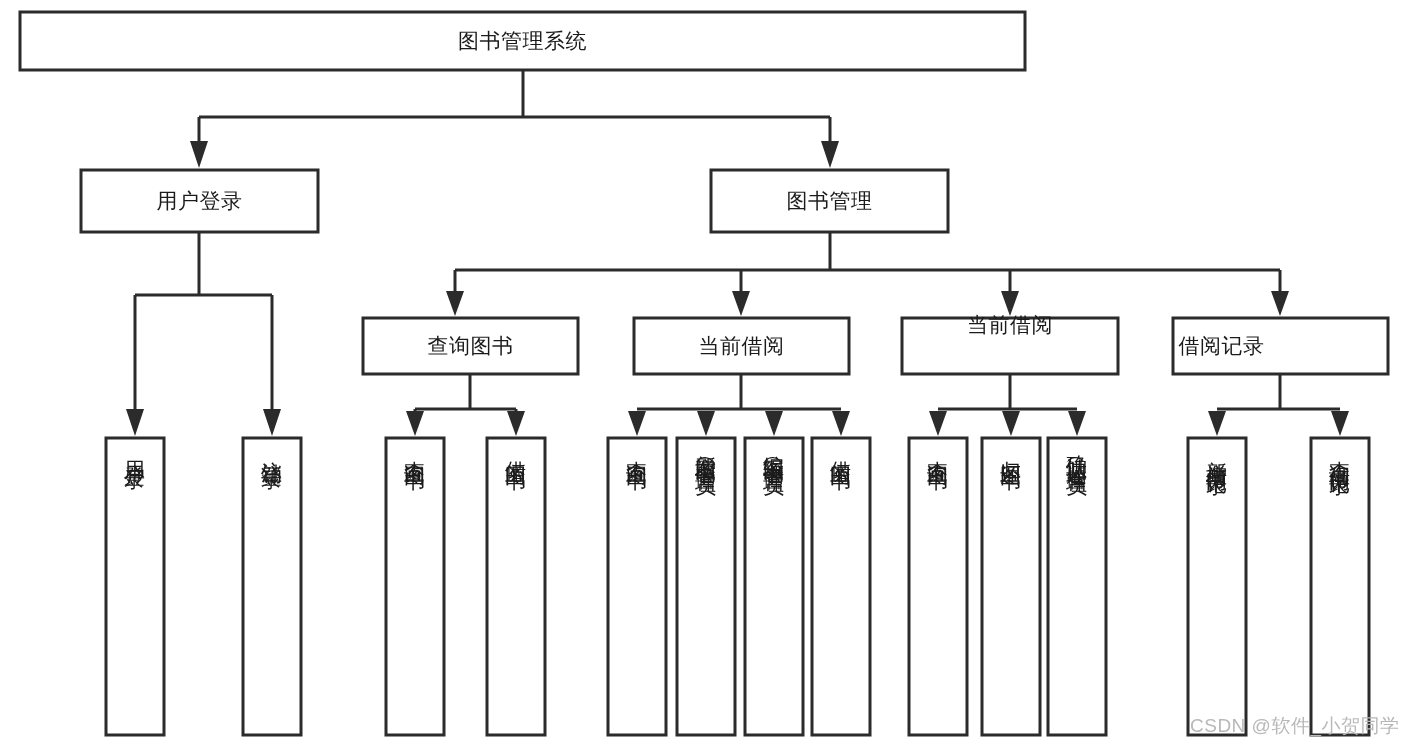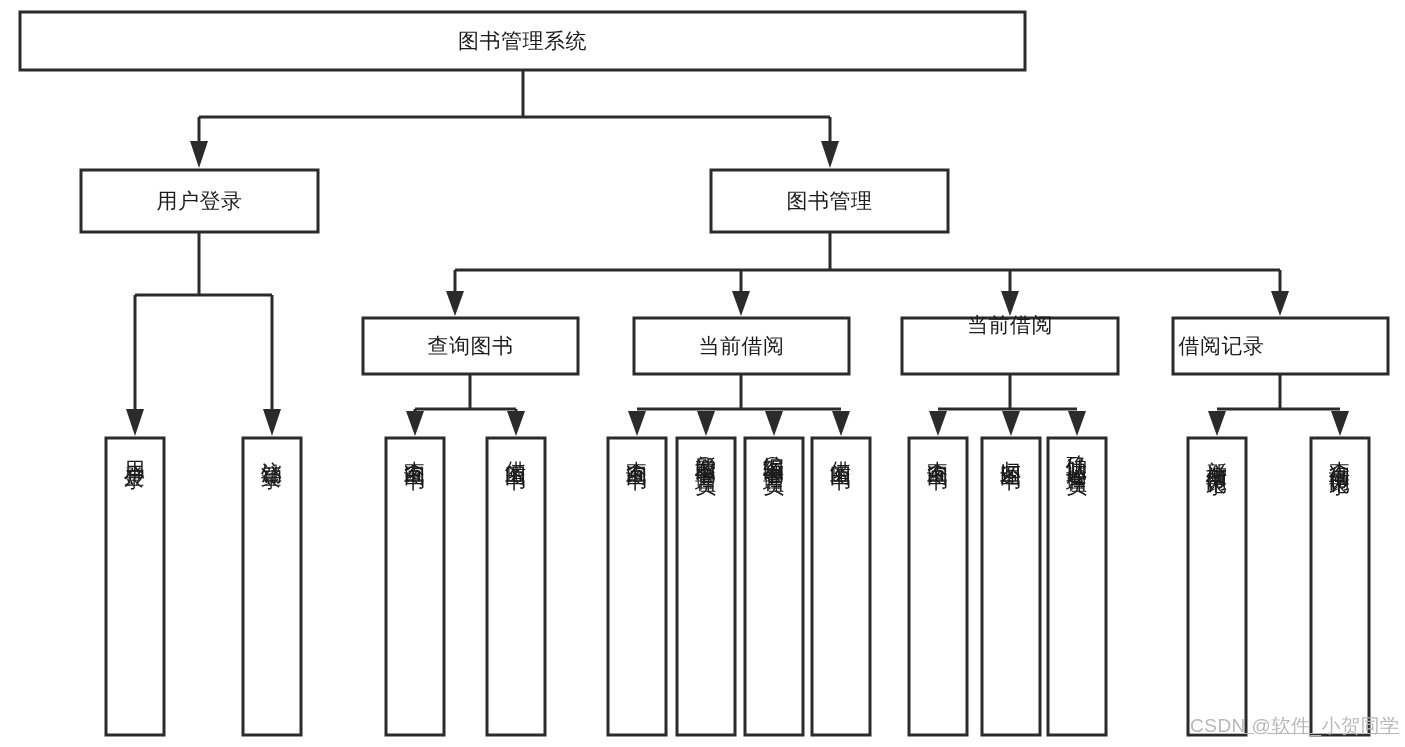--- a/index.html
+++ b/index.html
@@ -66,21 +66,20 @@
     padding-top: 6px;
     box-sizing: border-box;
     pointer-events: none;
   }
   .watermark {
     position: absolute;
     color: #b8b8b8;
     font-size: 19px;
     white-space: nowrap;
     letter-spacing: 0.5px;
-    text-decoration: underline;
   }
 </style>
 </head>
 <body>
 
 <div id="diagram-root">
 
   <svg id="diagram-svg" viewBox="0 0 1405 747">
 
     <g>

